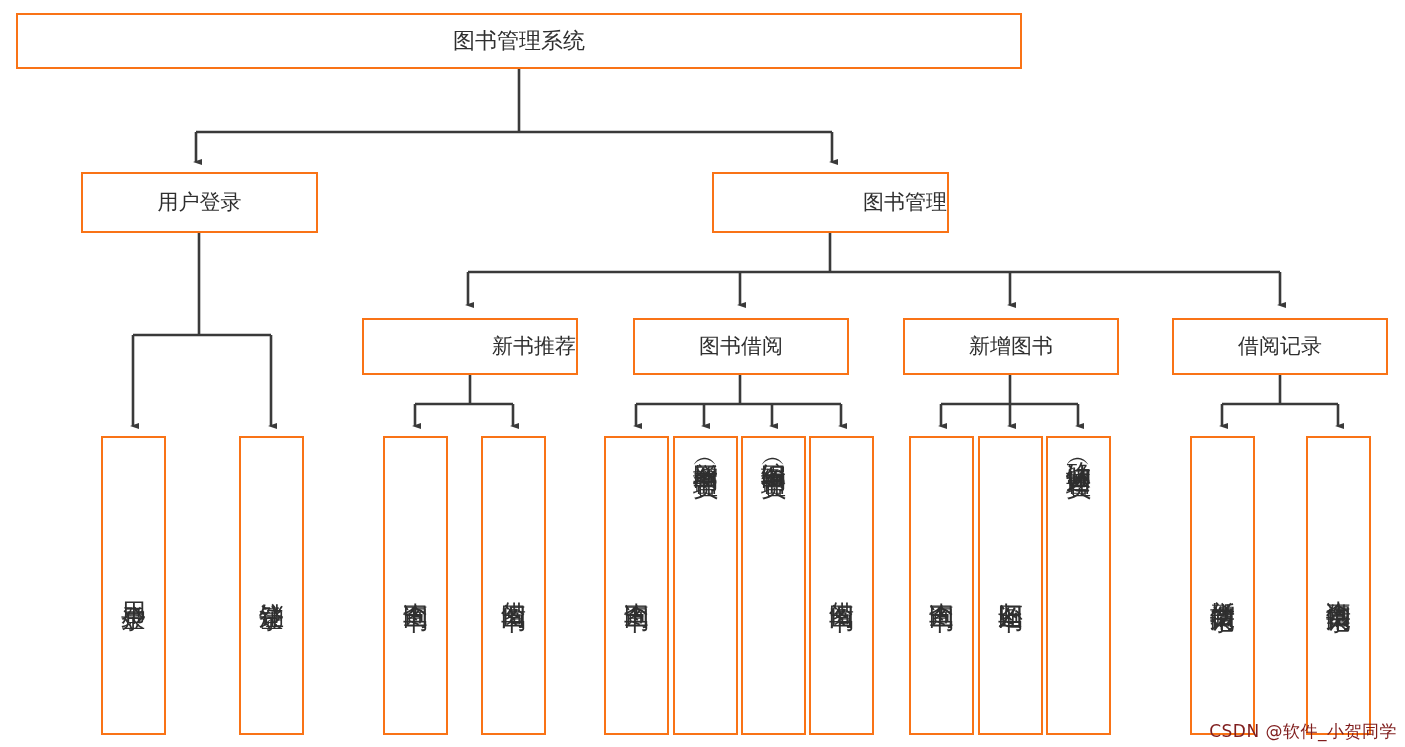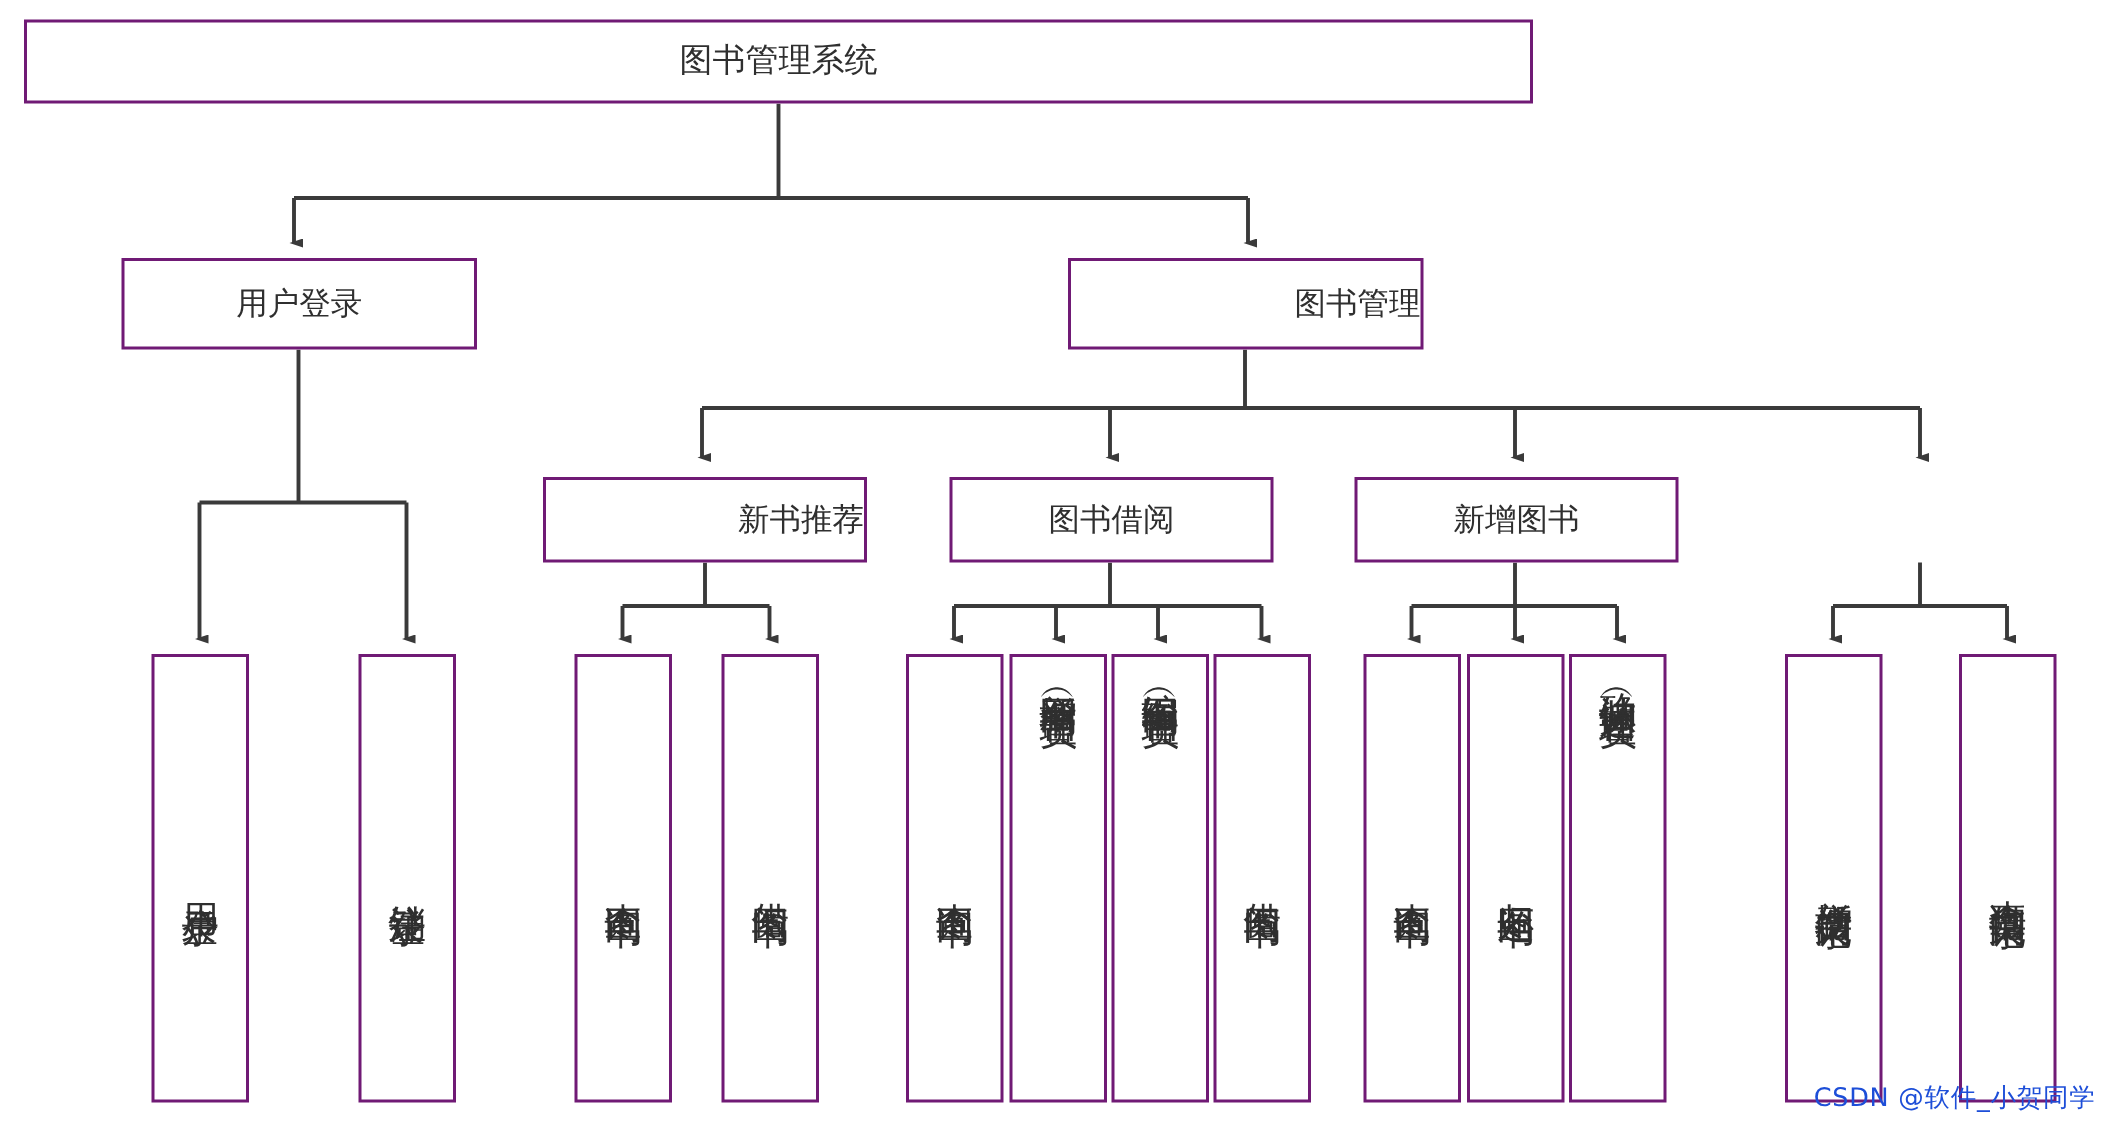--- a/index.html
+++ b/index.html
@@ -23,21 +23,21 @@
     left: 0;
     top: 0;
     width: 1405px;
     height: 747px;
     pointer-events: none;
   }
   .node {
     position: absolute;
     box-sizing: border-box;
     background: #ffffff;
-    border: 2px solid #701a75;
+    border: 2px solid #f97316;
     display: flex;
     align-items: center;
     justify-content: center;
     color: #2f2f2f;
   }
   .node .lbl {
     display: block;
     text-align: center;
     line-height: 1.15;
     white-space: nowrap;
@@ -61,21 +61,21 @@
     letter-spacing: 2px;
     line-height: 1;
   }
   
   .v-node.mid { align-items: center; padding-top: 0; }
   .watermark {
     position: absolute;
     right: 8px;
     bottom: 4px;
     font-size: 17px;
-    color: #1d4ed8;
+    color: #7f1d1d;
     white-space: nowrap;
     letter-spacing: 0.5px;
   }
 </style>
 </head>
 <body>
 
 <div id="canvas">
 
   <svg class="wires" viewBox="0 0 1405 747" xmlns="http://www.w3.org/2000/svg">
@@ -146,20 +146,23 @@
   </div>
 
   <div class="node h-node" style="left:633px; top:318px; width:216px; height:57px;">
     <span class="lbl">图书借阅</span>
   </div>
 
   <div class="node h-node" style="left:903px; top:318px; width:216px; height:57px;">
     <span class="lbl">新增图书</span>
   </div>
 
+  <div class="node h-node" style="left:1172px; top:318px; width:216px; height:57px;">
+    <span class="lbl">借阅记录</span>
+  </div>
 
   <div class="node v-node mid" style="left:101px; top:436px; width:65px; height:299px;">
     <span class="lbl">用户登录</span>
   </div>
 
   <div class="node v-node mid" style="left:239px; top:436px; width:65px; height:299px;">
     <span class="lbl">注销登录</span>
   </div>
 
   <div class="node v-node mid" style="left:383px; top:436px; width:65px; height:299px;">

